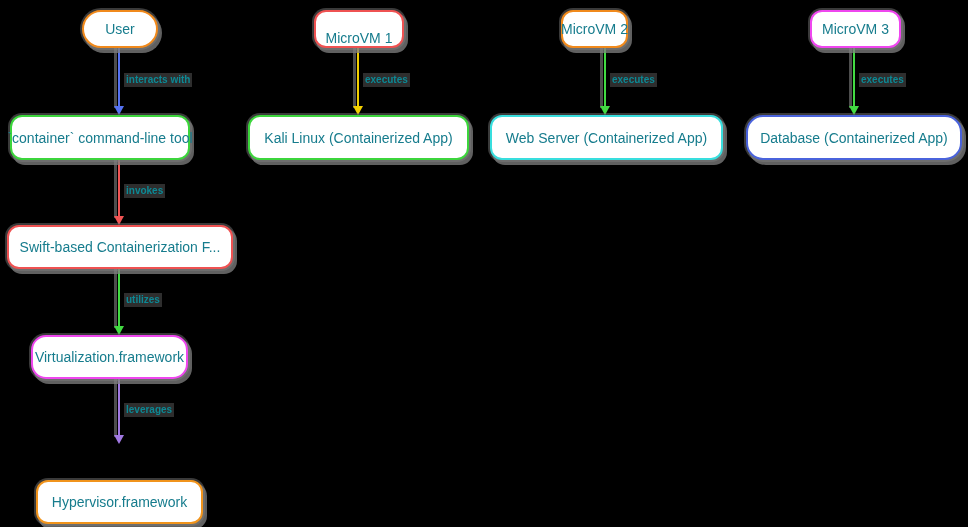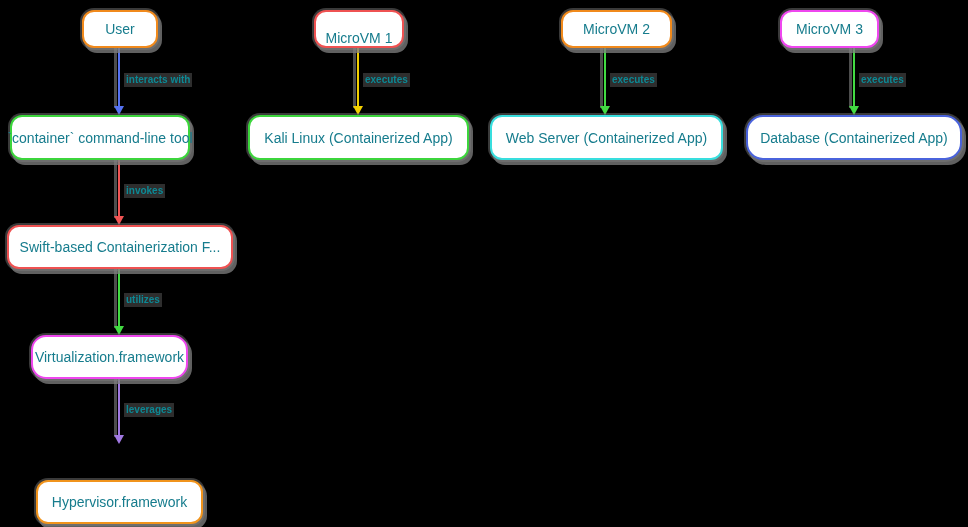--- a/index.html
+++ b/index.html
@@ -26,22 +26,22 @@
     justify-content: center;
     box-shadow: 0 0 0 2px rgba(128,128,128,0.45), 3px 4px 0 1px rgba(128,128,128,0.75);
   }
   .node-label {
     color: #167c8d;
     font-size: 14px;
     white-space: nowrap;
   }
   #n-user  { left: 82px;  top: 10px;  width: 76px;  height: 38px; }
   #n-vm1   { left: 314px; top: 10px;  width: 90px;  height: 38px; }
-  #n-vm2   { left: 561px; top: 10px;  width: 111px;  height: 38px; }
-  #n-vm3   { left: 780px; top: 10px;  width: 99px;  height: 38px; }
+  #n-vm2   { left: 561px; top: 10px;  width: 67px;  height: 38px; }
+  #n-vm3   { left: 810px; top: 10px;  width: 91px;  height: 38px; }
   #n-cli   { left: 10px;  top: 115px; width: 180px; height: 45px; }
   #n-kali  { left: 248px; top: 115px; width: 221px; height: 45px; }
   #n-web   { left: 490px; top: 115px; width: 233px; height: 45px; }
   #n-db    { left: 746px; top: 115px; width: 216px; height: 45px; }
   #n-swift { left: 7px;   top: 225px; width: 226px; height: 44px; }
   #n-vf    { left: 31px;  top: 335px; width: 157px; height: 44px; border-radius: 15px; }
   #n-hf    { left: 36px;  top: 444px; width: 167px; height: 44px; }
 
   
   .edge { position: absolute; width: 2px; }
@@ -120,21 +120,21 @@
   <div class="edge-line" style="background: rgb(66, 218, 66);"></div>
   <div class="edge-arrow" style="border-top-color: rgb(66, 218, 66);"></div>
   <span class="edge-label">executes</span>
 </div>
 <div class="edge" id="e6">
   <div class="edge-line" style="background: rgb(66, 218, 66);"></div>
   <div class="edge-arrow" style="border-top-color: rgb(66, 218, 66);"></div>
   <span class="edge-label">executes</span>
 </div>
 
-<div class="node" id="n-user" style="border-color: rgb(241, 138, 28);">
+<div class="node" id="n-user" style="border-color: rgb(241, 138, 28); border-radius: 19px;">
   <span class="node-label">User</span>
 </div>
 <div class="node" id="n-cli" style="border-color: rgb(60, 213, 60);">
   <span class="node-label">`container` command-line tool</span>
 </div>
 <div class="node" id="n-swift" style="border-color: rgb(239, 82, 82);">
   <span class="node-label">Swift-based Containerization F...</span>
 </div>
 <div class="node" id="n-vf" style="border-color: rgb(239, 70, 239);">
   <span class="node-label">Virtualization.framework</span>

